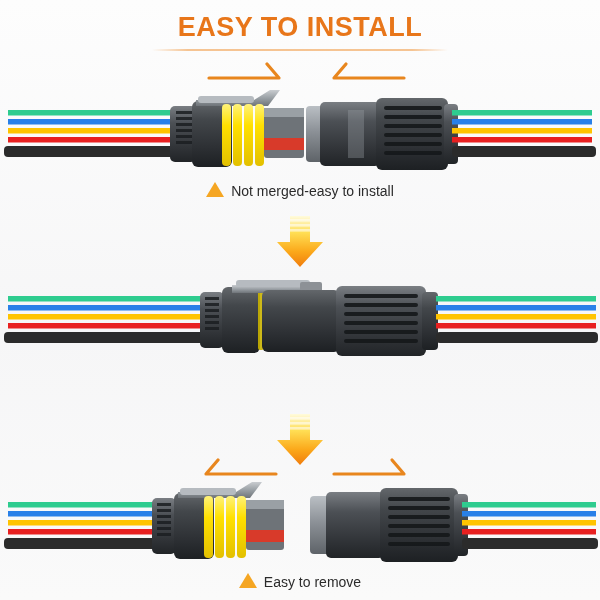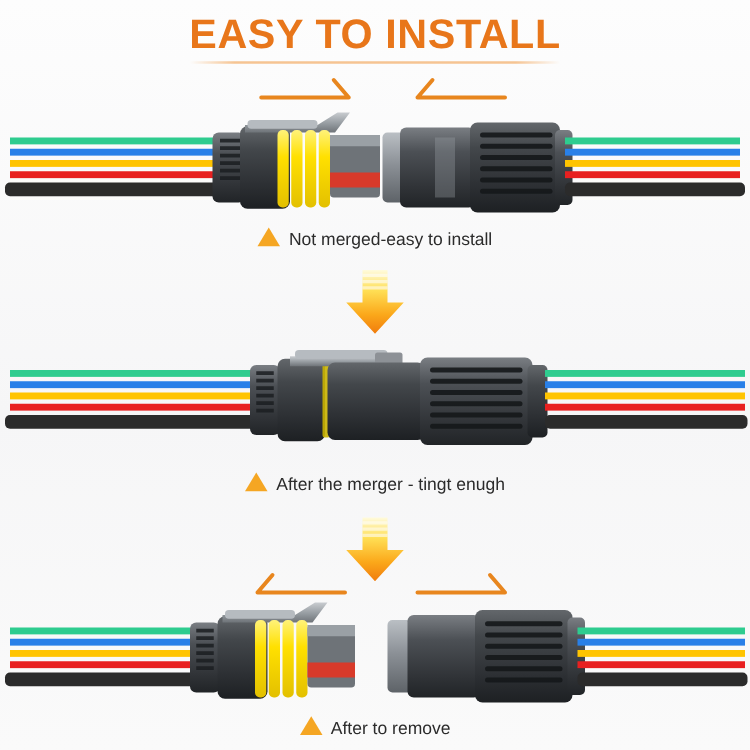--- a/index.html
+++ b/index.html
@@ -8,21 +8,21 @@
     background:#fbfbfb;
     font-family:"Liberation Sans", sans-serif;
     overflow:hidden;
     position:relative;
   }
   .stage{position:absolute;inset:0;background:linear-gradient(180deg,#fdfdfd 0%,#f6f6f7 55%,#fafafa 100%);}
 
   
   .title-wrap{position:absolute;top:8px;left:0;width:600px;text-align:center;}
   .title{
-    font-size:33px;font-weight:bold;letter-spacing:.5px;
+    font-size:27px;font-weight:bold;letter-spacing:.5px;
     color:#e8761a;line-height:38px;
     display:inline-block;
   }
   .title-rule{
     width:296px;height:2px;margin:3px auto 0;
     background:linear-gradient(90deg,rgba(240,150,60,0) 0%,rgba(240,150,60,.55) 12%,rgba(240,150,60,.55) 88%,rgba(240,150,60,0) 100%);
   }
 
   
   .row{position:absolute;left:0;width:600px;}
@@ -247,25 +247,20 @@
           <rect x="436" y="24" width="160" height="5.5" fill="#2ecc8f"></rect>
           <rect x="436" y="33" width="160" height="5.5" fill="#2980e8"></rect>
           <rect x="436" y="42" width="160" height="5.5" fill="#ffc400"></rect>
           <rect x="436" y="51" width="160" height="5.5" fill="#e82020"></rect>
           <rect x="436" y="60" width="162" height="11" rx="4" fill="#2b2b2b"></rect>
         </g>
       </svg>
     </div>
   </div>
 
-  <div class="row" style="top:377px;">
-    <div class="caption">
-      <span class="tri"></span><span>After the merger - tingt enugh</span>
-    </div>
-  </div>
 
   <div class="row" style="top:412px;">
     <div class="downarrow">
       <svg width="62" height="56" viewBox="0 0 62 56">
         <path d="M21 2 h20 v26 h13 L31 53 L8 28 h13 z" fill="url(#dwn1)"></path>
         <g fill="#ffffff" opacity=".55">
           <rect x="21" y="5" width="20" height="2.6"></rect>
           <rect x="21" y="10" width="20" height="2.6"></rect>
           <rect x="21" y="15" width="20" height="2.6"></rect>
         </g>
@@ -345,17 +340,17 @@
           <rect x="462" y="42" width="134" height="5.5" fill="#ffc400"></rect>
           <rect x="462" y="51" width="134" height="5.5" fill="#e82020"></rect>
           <rect x="462" y="60" width="136" height="11" rx="4" fill="#2b2b2b"></rect>
         </g>
       </svg>
     </div>
   </div>
 
   <div class="row" style="top:572px;">
     <div class="caption">
-      <span class="tri"></span><span>After to remove</span>
+      <span class="tri"></span><span>Easy to remove</span>
     </div>
   </div>
 
 </div>
 
 </body></html>

